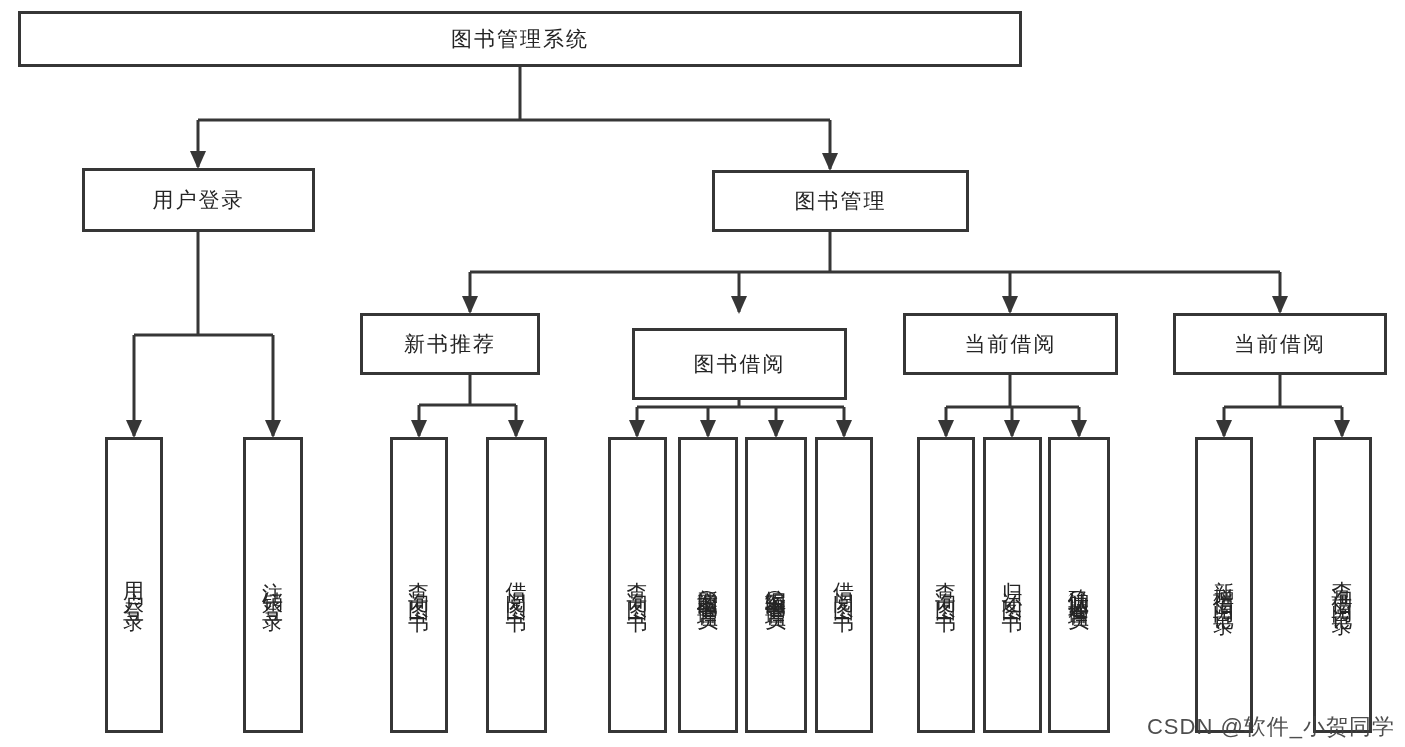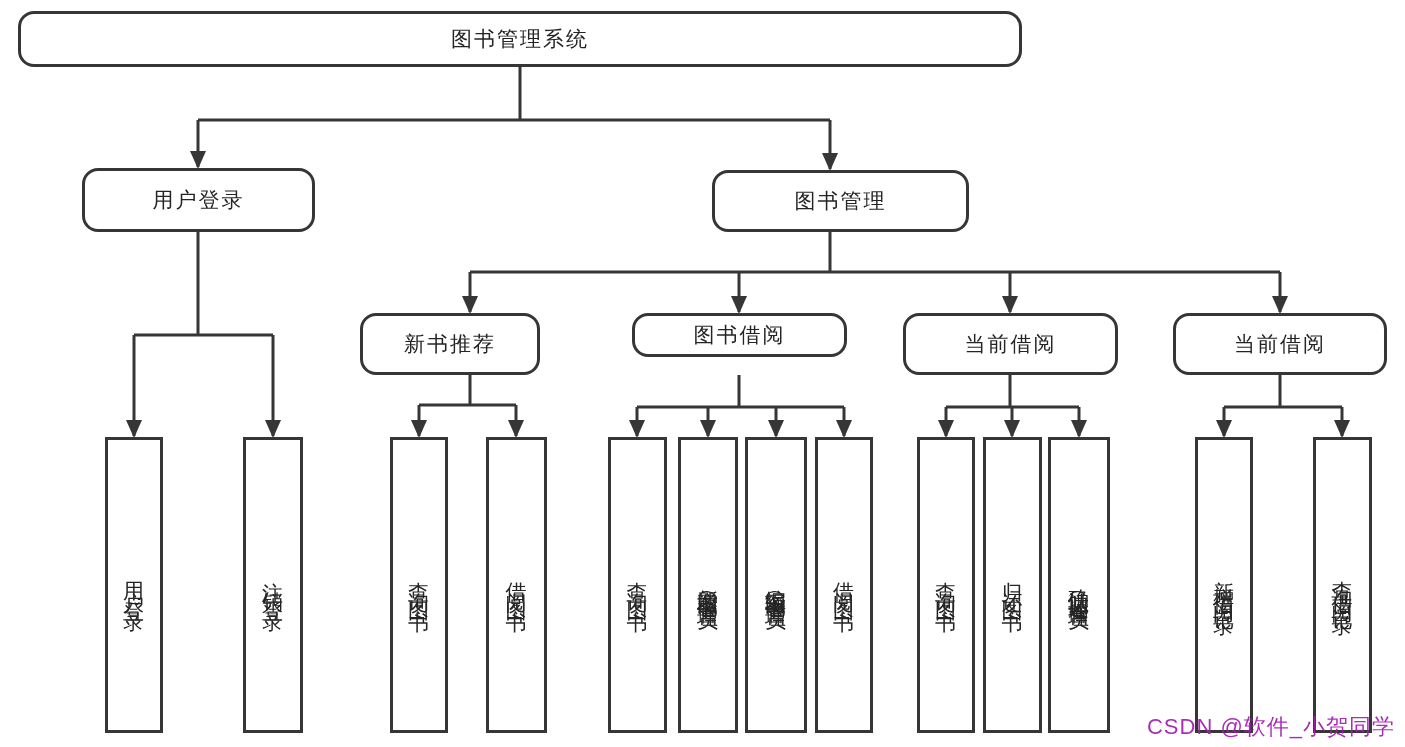--- a/index.html
+++ b/index.html
@@ -18,39 +18,38 @@
     border: 3px solid #363636;
     background: #ffffff;
     display: flex;
     align-items: center;
     justify-content: center;
     color: #242424;
   }
   .hbox {
     font-size: 21px;
     letter-spacing: 2px;
-    border-radius: 16px;
   }
   .vbox {
     top: 437px;
     height: 296px;
     writing-mode: vertical-rl;
     text-orientation: mixed;
     font-size: 21px;
     line-height: 1;
   }
   .v4 { letter-spacing: 10px; }
   .v6 { letter-spacing: 7px; }
   .v8 { letter-spacing: 3px; }
   .watermark {
     position: absolute;
     right: 10px;
     bottom: 5px;
     font-size: 22px;
-    color: #a21caf;
+    color: #404040;
     opacity: 0.92;
     letter-spacing: 1px;
     z-index: 5;
     white-space: nowrap;
   }
 </style>
 </head>
 <body>
 
 <div class="canvas">
@@ -97,21 +96,21 @@
       <line x1="1342" y1="407" x2="1342" y2="436" marker-end="url(#ah)"></line>
     </g>
   </svg>
 
   <div class="node hbox" style="left:18px;top:11px;width:1004px;height:56px">图书管理系统</div>
 
   <div class="node hbox" style="left:82px;top:168px;width:233px;height:64px">用户登录</div>
   <div class="node hbox" style="left:712px;top:170px;width:257px;height:62px">图书管理</div>
 
   <div class="node hbox" style="left:360px;top:313px;width:180px;height:62px">新书推荐</div>
-  <div class="node hbox" style="left:632px;top:313px;width:215px;height:44px">图书借阅</div>
+  <div class="node hbox" style="left:632px;top:328px;width:215px;height:72px">图书借阅</div>
   <div class="node hbox" style="left:903px;top:313px;width:215px;height:62px">当前借阅</div>
   <div class="node hbox" style="left:1173px;top:313px;width:214px;height:62px">当前借阅</div>
 
   <div class="node vbox v4" style="left:105px;width:58px">用户登录</div>
   <div class="node vbox v4" style="left:243px;width:60px">注销登录</div>
 
   <div class="node vbox v4" style="left:390px;width:58px">查询图书</div>
   <div class="node vbox v4" style="left:486px;width:61px">借阅图书</div>
 
   <div class="node vbox v4" style="left:608px;width:59px">查询图书</div>

